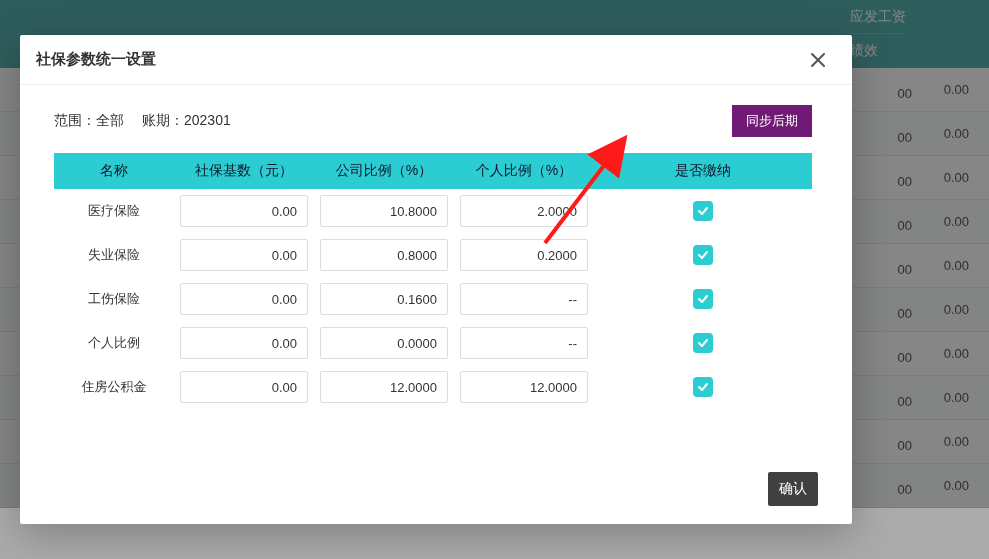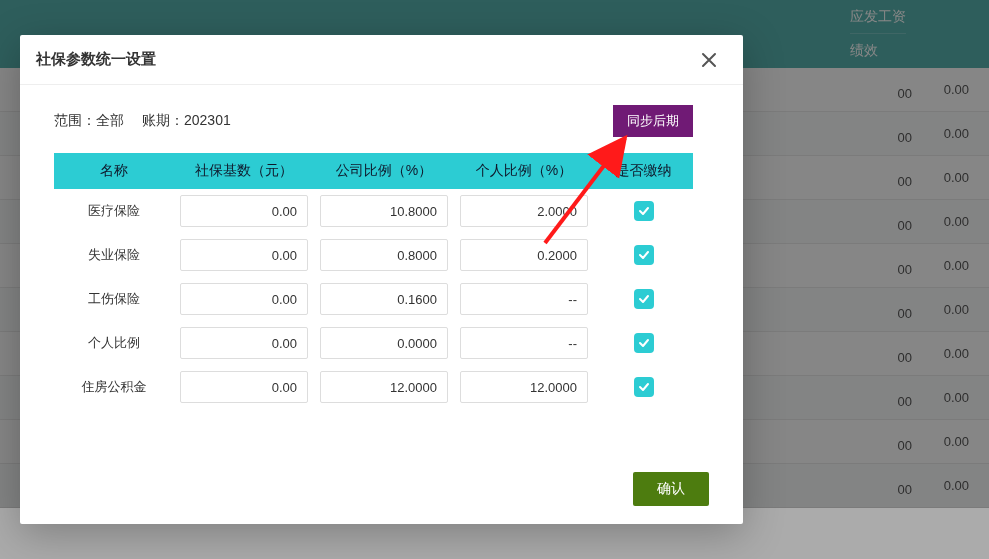--- a/index.html
+++ b/index.html
@@ -20,36 +20,36 @@
   .bg-row .c2 { flex:1; display:flex; align-items:center; justify-content:flex-end; padding-right:20px; font-size:13px; color:#333;}
   .bg-row:nth-child(2), .bg-row:nth-child(4), .bg-row:nth-child(6), .bg-row:nth-child(8), .bg-row:nth-child(10) { background:#f9fafb; }
   .bg-row.alt { background:#f9fafb; }
 
   .overlay { position:absolute; inset:0; background:rgba(60,60,60,0.4); }
 
   
   .modal {
     position: absolute;
     left: 20px; top: 35px;
-    width: 723px; height: 489px;
+    width: 832px; height: 489px;
     background: #fff;
     box-shadow: 0 10px 40px rgba(0,0,0,.25);
     border-radius: 2px;
     display: flex; flex-direction: column;
   }
   .modal-header {
     height: 50px; padding: 0 20px 0 16px;
     display: flex; align-items: center; justify-content: space-between;
     border-bottom: 1px solid #eee;
   }
   .modal-title { font-size: 15px; font-weight: 600; color: #333; }
   .close-btn { width: 28px; height: 28px; display:flex; align-items:center; justify-content:center; cursor:pointer; color:#666; }
   .close-btn svg { width: 16px; height:16px; }
 
-  .modal-body { padding: 20px 50px 0 34px; flex:1; }
+  .modal-body { padding: 20px 40px 0 34px; flex:1; }
 
   .info-row { display:flex; align-items:center; justify-content:space-between; margin-bottom: 16px; }
   .info-left { font-size: 14px; color:#333; display:flex; gap: 18px; }
   .info-right { display:flex; gap: 12px; }
   .btn-green {
     background:#701a75; color:#fff; border:none; height:32px; padding:0 14px;
     font-size:13px; cursor:pointer;
   }
 
   .tbl { width: 100%; border-collapse: collapse; table-layout: fixed; }
@@ -79,21 +79,21 @@
   .chk svg { width:12px; height:12px; }
 
   .modal-footer {
     padding: 12px 34px 18px; display:flex; justify-content:flex-end; gap: 14px;
   }
   .btn-plain {
     background:#fff; border:1px solid #ccc; color:#333; height:34px; padding:0 20px;
     font-size:14px; cursor:pointer; border-radius:2px;
   }
   .btn-primary {
-    background:#4d7c0f; border:none; color:#fff; height:34px; padding:0 24px;
+    background:#404040; border:none; color:#fff; height:34px; padding:0 11px;
     font-size:14px; cursor:pointer; border-radius:2px;margin-left:10px;
   }
 
   
   .arrow {
     position:absolute; left: 530px; top: 128px; width: 120px; height: 120px;
     pointer-events:none;
   }
 </style>
 </head>

